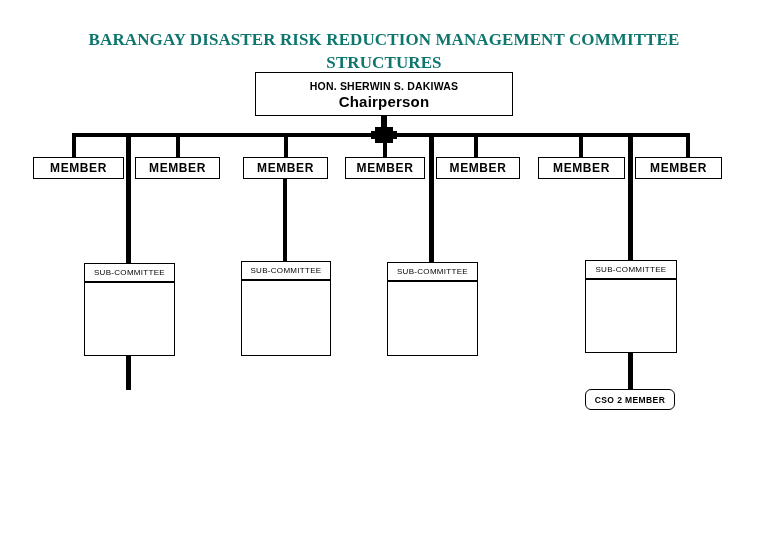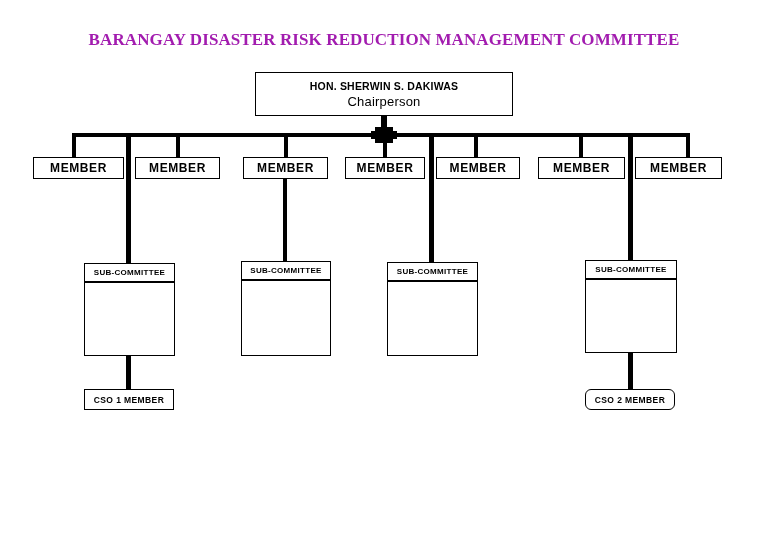--- a/index.html
+++ b/index.html
@@ -30,21 +30,21 @@
     position: absolute;
     left: 0;
     top: 28px;
     width: 768px;
     text-align: center;
     font-family: "Liberation Serif", serif;
     font-weight: bold;
     font-size: 17px;
     line-height: 23px;
     letter-spacing: 0.1px;
-    color: #a21caf;
+    color: #0f766e;
   }
   .chart-title .title-line {
     display: block;
   }
 
   
   .node {
     position: absolute;
     box-sizing: border-box;
     background: #ffffff;
@@ -60,35 +60,35 @@
     flex-direction: column;
     padding: 6px 4px;
   }
   .chair-name {
     font-size: 10.5px;
     font-weight: bold;
     letter-spacing: 0.2px;
     line-height: 15px;
   }
   .chair-role {
-    font-size: 13px;
-    font-weight: normal;
+    font-size: 15px;
+    font-weight: bold;
     letter-spacing: 0.2px;
     line-height: 15px;
   }
 
   .node-member {
     font-size: 12px;
     font-weight: bold;
     letter-spacing: 0.6px;
   }
 
   .node-sub-header {
     font-size: 8px;
-    font-weight: bold;
+    font-weight: normal;
     letter-spacing: 0.3px;
     border-width: 1.5px;
   }
   .node-sub-body {
     border-width: 1.5px;
   }
 
   .node-cso {
     font-size: 8.5px;
     font-weight: bold;
@@ -110,20 +110,21 @@
     z-index: 2;
   }
 </style>
 </head>
 <body>
 
 <div id="chart-canvas">
 
   <div class="chart-title">
     <span class="title-line">BARANGAY DISASTER RISK REDUCTION MANAGEMENT COMMITTEE</span>
+    <span class="title-line">STRUCTURES</span>
   </div>
 
   <div class="node node-chair" style="left:255px; top:72px; width:258px; height:44px;">
     <span class="chair-name">HON. SHERWIN S. DAKIWAS</span>
     <span class="chair-role">Chairperson</span>
   </div>
 
   <div class="conn conn-v" style="left:381px; top:115px; width:6px; height:22px;"></div>
 
   <div class="junction" style="left:375px; top:127px; width:18px; height:16px;"></div>
@@ -197,21 +198,18 @@
   <div class="node node-sub-header" style="left:585px; top:260px; width:92px; height:19px;">
     <span>SUB-COMMITTEE</span>
   </div>
   <div class="node node-sub-body" style="left:585px; top:279px; width:92px; height:74px;">
     <span></span>
   </div>
 
   <div class="conn conn-v" style="left:126px; top:356px; width:5px; height:34px;"></div>
   <div class="conn conn-v" style="left:628px; top:353px; width:5px; height:36px;"></div>
 
-  <div class="node node-cso" style="left:84px; top:389px; width:90px; height:21px;">
-    <span>CSO 1 MEMBER</span>
-  </div>
 
   <div class="node node-cso" style="left:585px; top:389px; width:90px; height:21px;border-radius:6px;">
     <span>CSO 2 MEMBER</span>
   </div>
 
 </div>
 
 </body></html>

